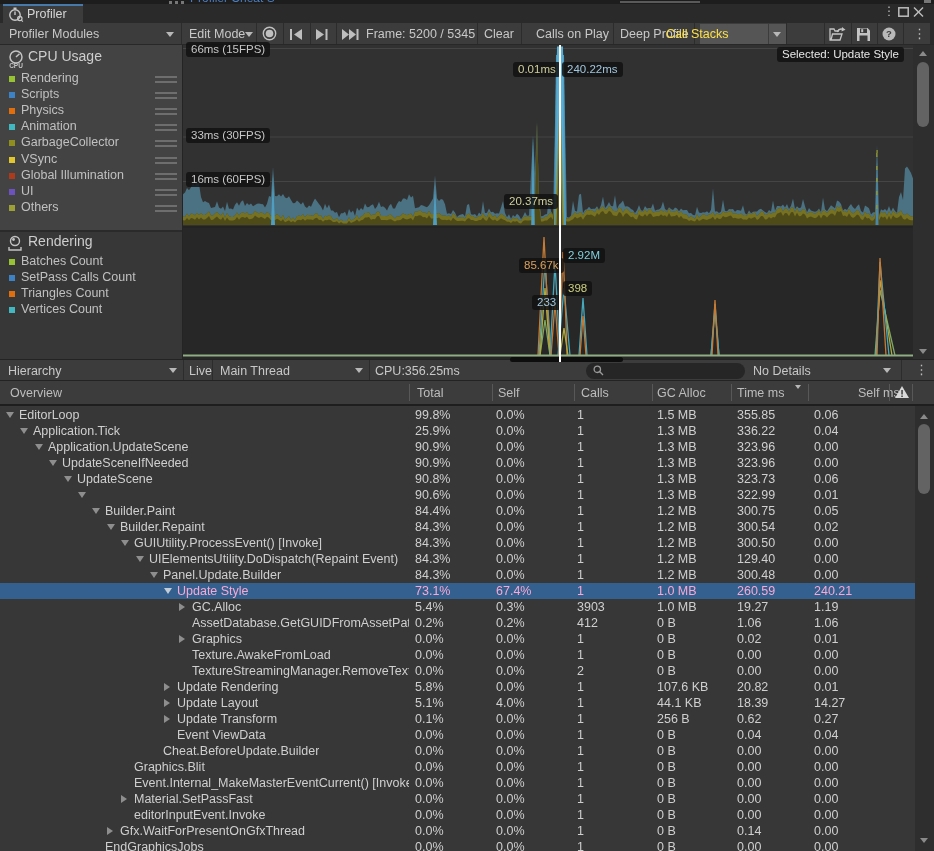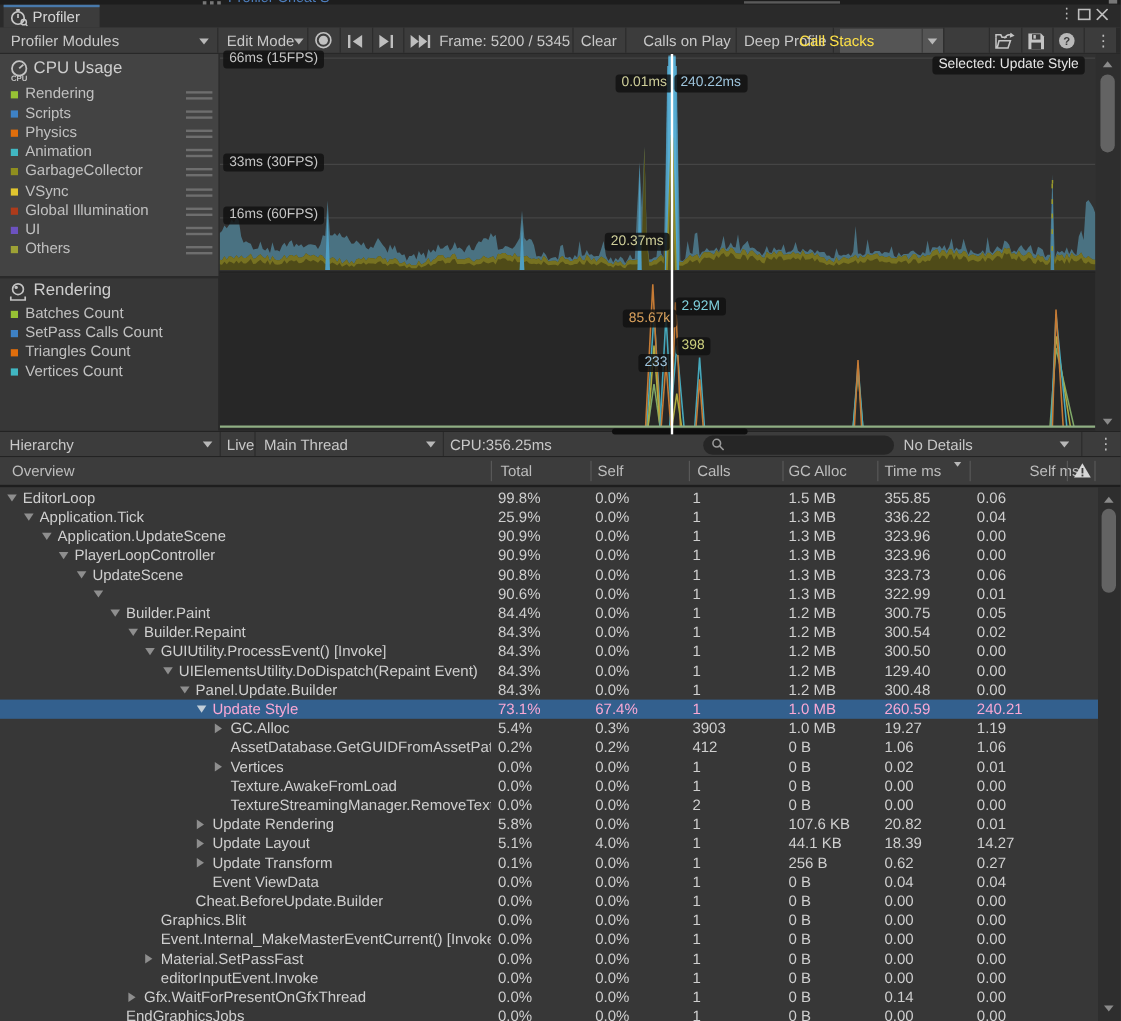--- a/index.html
+++ b/index.html
@@ -390,21 +390,21 @@
         <span class="nm" style="left:48px;max-width:361px">Application.UpdateScene</span>
         <span class="cv" style="left:415px">90.9%</span>
         <span class="cv" style="left:496px">0.0%</span>
         <span class="cv" style="left:577px">1</span>
         <span class="cv" style="left:657px">1.3 MB</span>
         <span class="cv" style="left:737px">323.96</span>
         <span class="cv" style="left:814px">0.00</span>
       </div>
 <div class="row" style="top:48px">
         <span class="tri down" style="left:49px"></span>
-        <span class="nm" style="left:62px;max-width:347px">PlayerLoopController</span>
+        <span class="nm" style="left:62px;max-width:347px">UpdateSceneIfNeeded</span>
         <span class="cv" style="left:415px">90.9%</span>
         <span class="cv" style="left:496px">0.0%</span>
         <span class="cv" style="left:577px">1</span>
         <span class="cv" style="left:657px">1.3 MB</span>
         <span class="cv" style="left:737px">323.96</span>
         <span class="cv" style="left:814px">0.00</span>
       </div>
 <div class="row" style="top:64px">
         <span class="tri down" style="left:64px"></span>
         <span class="nm" style="left:77px;max-width:332px">UpdateScene</span>
@@ -498,21 +498,21 @@
         <span class="nm" style="left:192px;max-width:217px">AssetDatabase.GetGUIDFromAssetPath</span>
         <span class="cv" style="left:415px">0.2%</span>
         <span class="cv" style="left:496px">0.2%</span>
         <span class="cv" style="left:577px">412</span>
         <span class="cv" style="left:657px">0 B</span>
         <span class="cv" style="left:737px">1.06</span>
         <span class="cv" style="left:814px">1.06</span>
       </div>
 <div class="row" style="top:224px">
         <span class="tri right" style="left:179px"></span>
-        <span class="nm" style="left:192px;max-width:217px">Vertices</span>
+        <span class="nm" style="left:192px;max-width:217px">Graphics</span>
         <span class="cv" style="left:415px">0.0%</span>
         <span class="cv" style="left:496px">0.0%</span>
         <span class="cv" style="left:577px">1</span>
         <span class="cv" style="left:657px">0 B</span>
         <span class="cv" style="left:737px">0.02</span>
         <span class="cv" style="left:814px">0.01</span>
       </div>
 <div class="row" style="top:240px">
         <span class="nm" style="left:192px;max-width:217px">Texture.AwakeFromLoad</span>
         <span class="cv" style="left:415px">0.0%</span>

